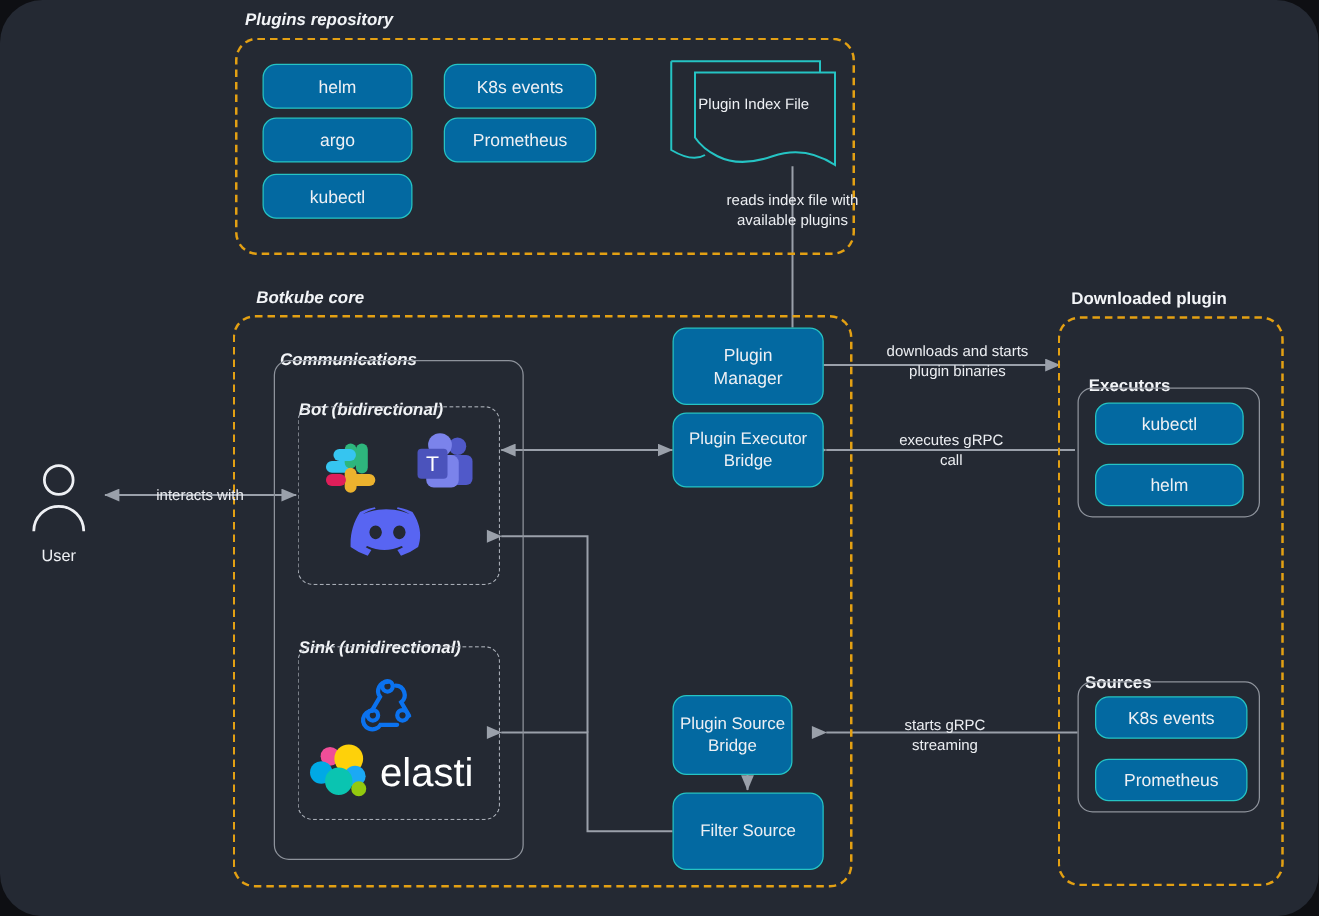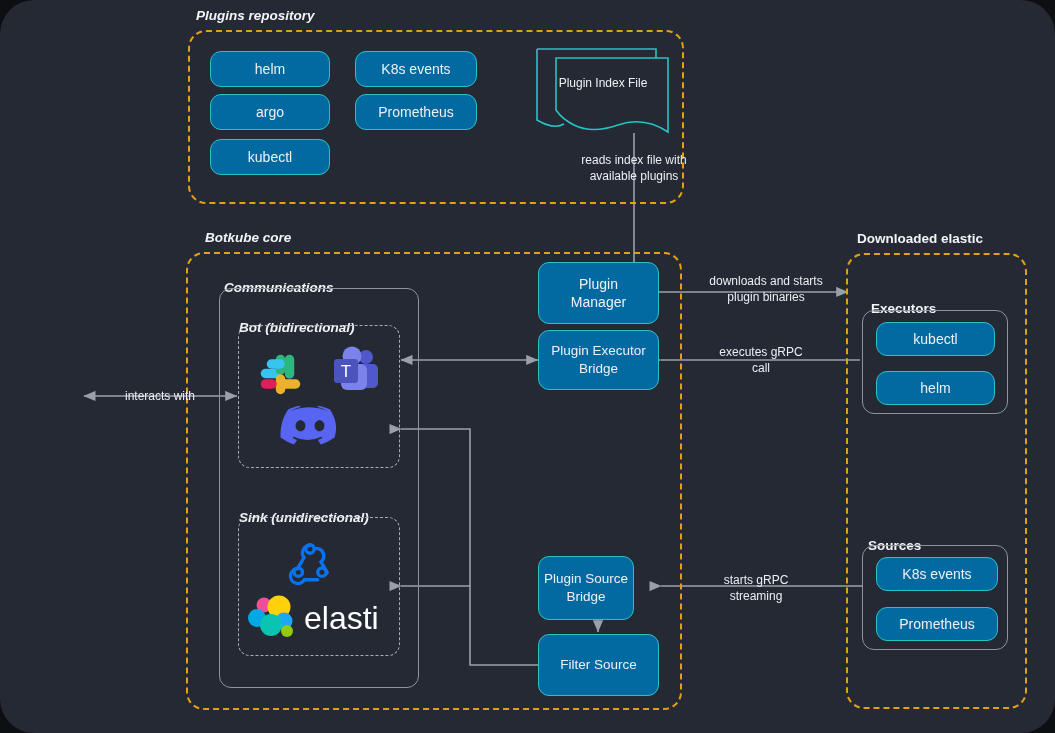--- a/index.html
+++ b/index.html
@@ -212,34 +212,41 @@
   </div>
 
   <div class="node" style="left:538px;top:262px;width:121px;height:62px;white-space:pre-line;">Plugin
 Manager</div>
   <div class="node sm" style="left:538px;top:330px;width:121px;height:60px;white-space:pre-line;">Plugin Executor
 Bridge</div>
   <div class="node sm" style="left:538px;top:556px;width:96px;height:64px;white-space:pre-line;">Plugin Source
 Bridge</div>
   <div class="node sm" style="left:538px;top:634px;width:121px;height:62px;">Filter Source</div>
 
-  <div class="grp-title" style="left:857px;top:231px;">Downloaded elastic</div>
+  <div class="grp-title" style="left:857px;top:231px;">Downloaded plugin</div>
 
   <div class="grp" style="left:846px;top:253px;width:181px;height:456px;"></div>
 
   <div class="sub-title bold" style="left:871px;top:289px;">Executors</div>
   <div class="sub" style="left:862px;top:310px;width:146px;height:104px;"></div>
   <div class="node" style="left:876px;top:322px;width:119px;height:34px;">kubectl</div>
   <div class="node" style="left:876px;top:371px;width:119px;height:34px;">helm</div>
 
   <div class="sub-title bold" style="left:868px;top:526px;">Sources</div>
   <div class="sub" style="left:862px;top:545px;width:146px;height:105px;"></div>
   <div class="node" style="left:876px;top:557px;width:122px;height:34px;">K8s events</div>
   <div class="node" style="left:876px;top:607px;width:122px;height:34px;">Prometheus</div>
 
+  <div id="user-block">
+    <svg width="54" height="56" viewBox="0 0 54 56">
+      <circle cx="27" cy="14" r="11.5" fill="none" stroke="#eef0f4" stroke-width="2.2"></circle>
+      <path d="M7 55 a20 20 0 0 1 40 0" fill="none" stroke="#eef0f4" stroke-width="2.2"></path>
+    </svg>
+    <div class="caption">User</div>
+  </div>
 
   <div class="wire-label" style="left:90px;top:388px;width:140px;">interacts with</div>
 
   <div class="wire-label" style="left:692px;top:273px;width:148px;">downloads and starts
 plugin binaries</div>
 
   <div class="wire-label" style="left:692px;top:344px;width:138px;">executes gRPC
 call</div>
 
   <div class="wire-label" style="left:690px;top:572px;width:132px;">starts gRPC

